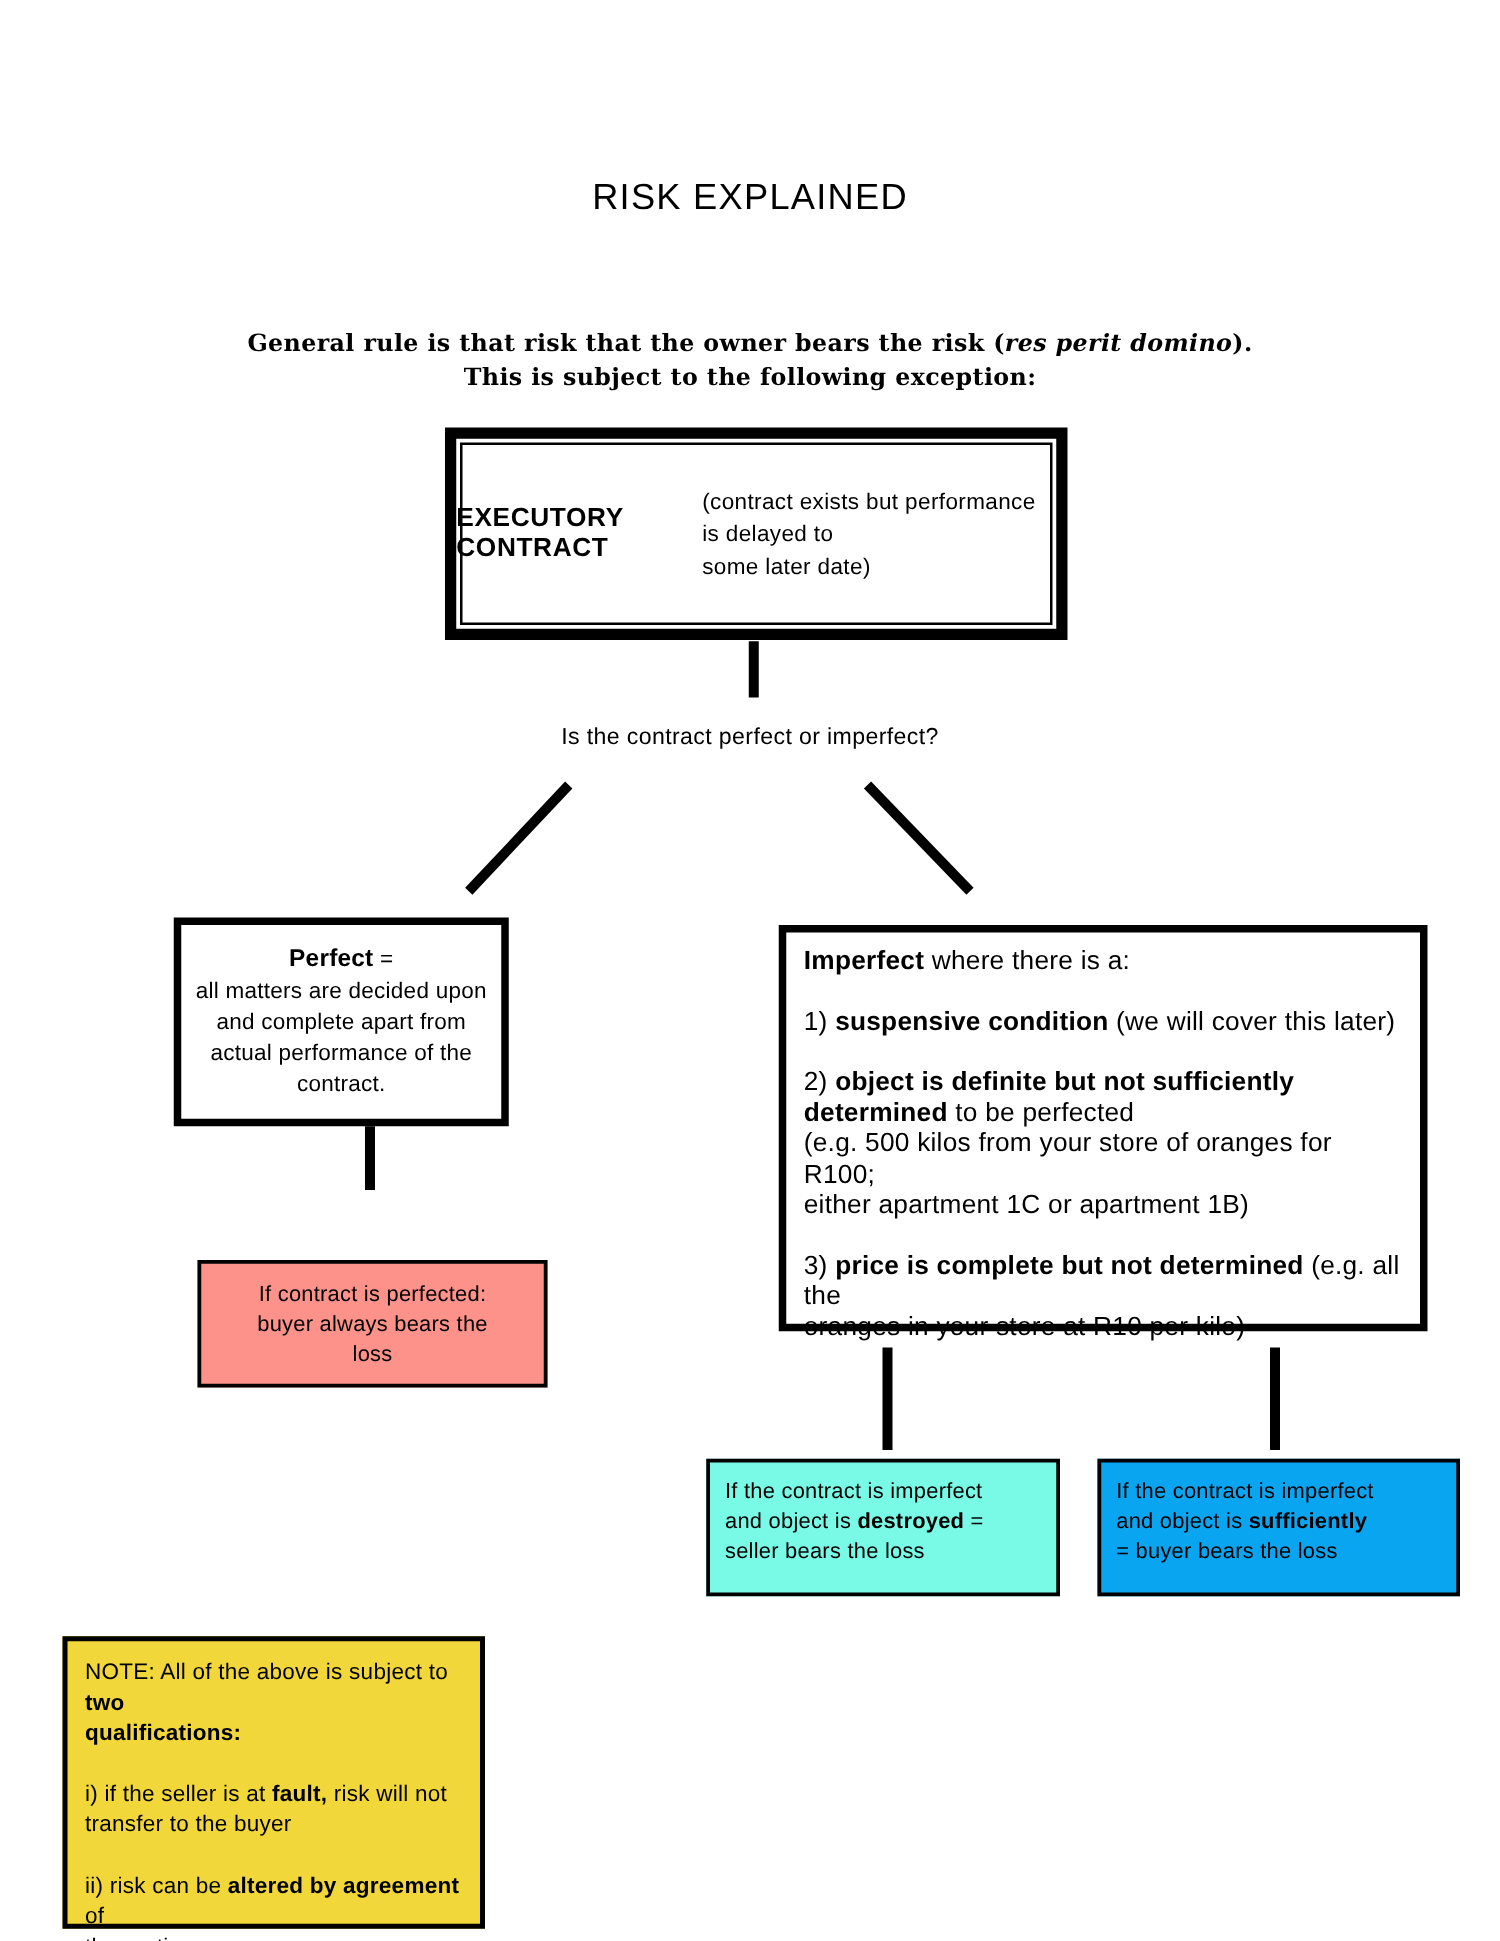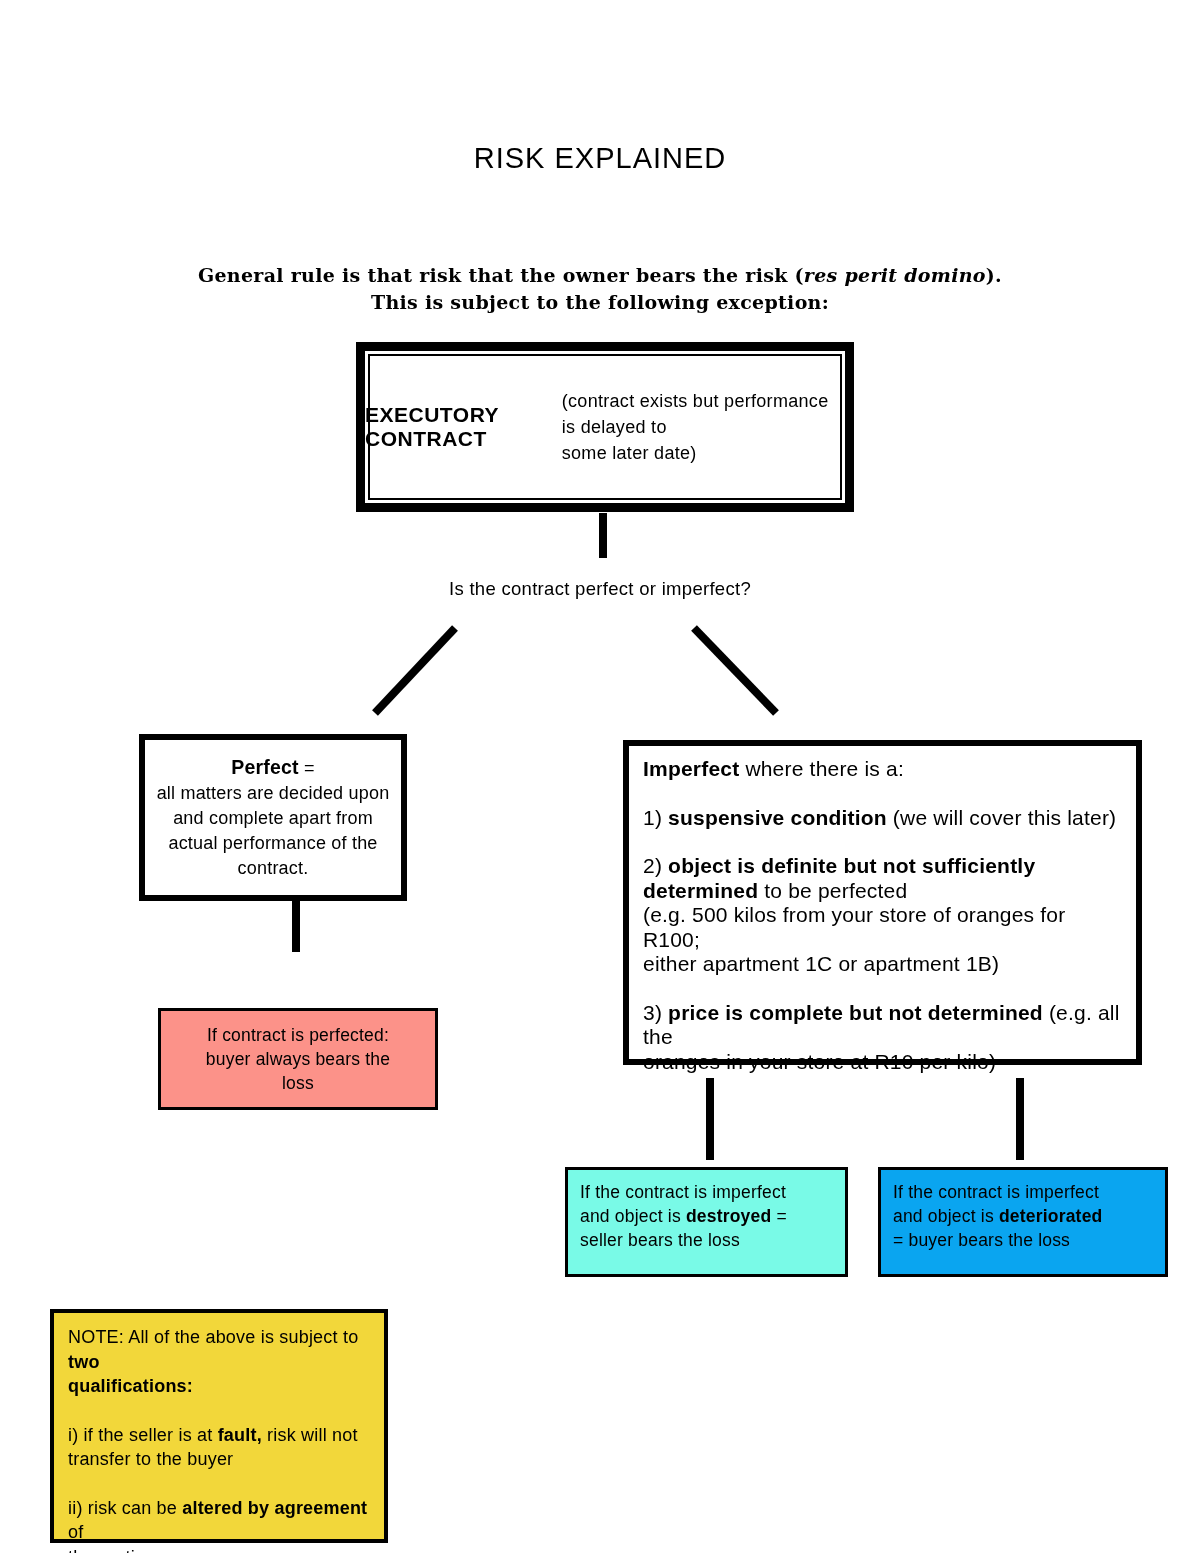--- a/index.html
+++ b/index.html
@@ -130,21 +130,21 @@
 
   <div class="box outcome outcome-pink pre" style="background-color: rgb(252, 146, 137);">If contract is perfected:
 buyer always bears the
 loss</div>
 
   <div class="box outcome outcome-cyan pre" style="background-color: rgb(121, 250, 231);"><span>If the contract is imperfect
 and object is </span><b>destroyed</b><span> =
 seller bears the loss</span></div>
 
   <div class="box outcome outcome-blue pre" style="background-color: rgb(10, 165, 240);"><span>If the contract is imperfect
-and object is </span><b>deteriorated</b><span>
+and object is </span><b>sufficiently</b><span>
 = buyer bears the loss</span></div>
 
   <div class="box note" style="background-color: rgb(242, 215, 58);">
     <div class="pre"><span>NOTE: All of the above is subject to </span><b>two
 qualifications:</b></div>
     <div class="para pre"><span>i) if the seller is at </span><b>fault,</b><span> risk will not
 transfer to the buyer</span></div>
     <div class="para pre"><span>ii) risk can be </span><b>altered by agreement</b><span> of
 the parties</span></div>
   </div>

